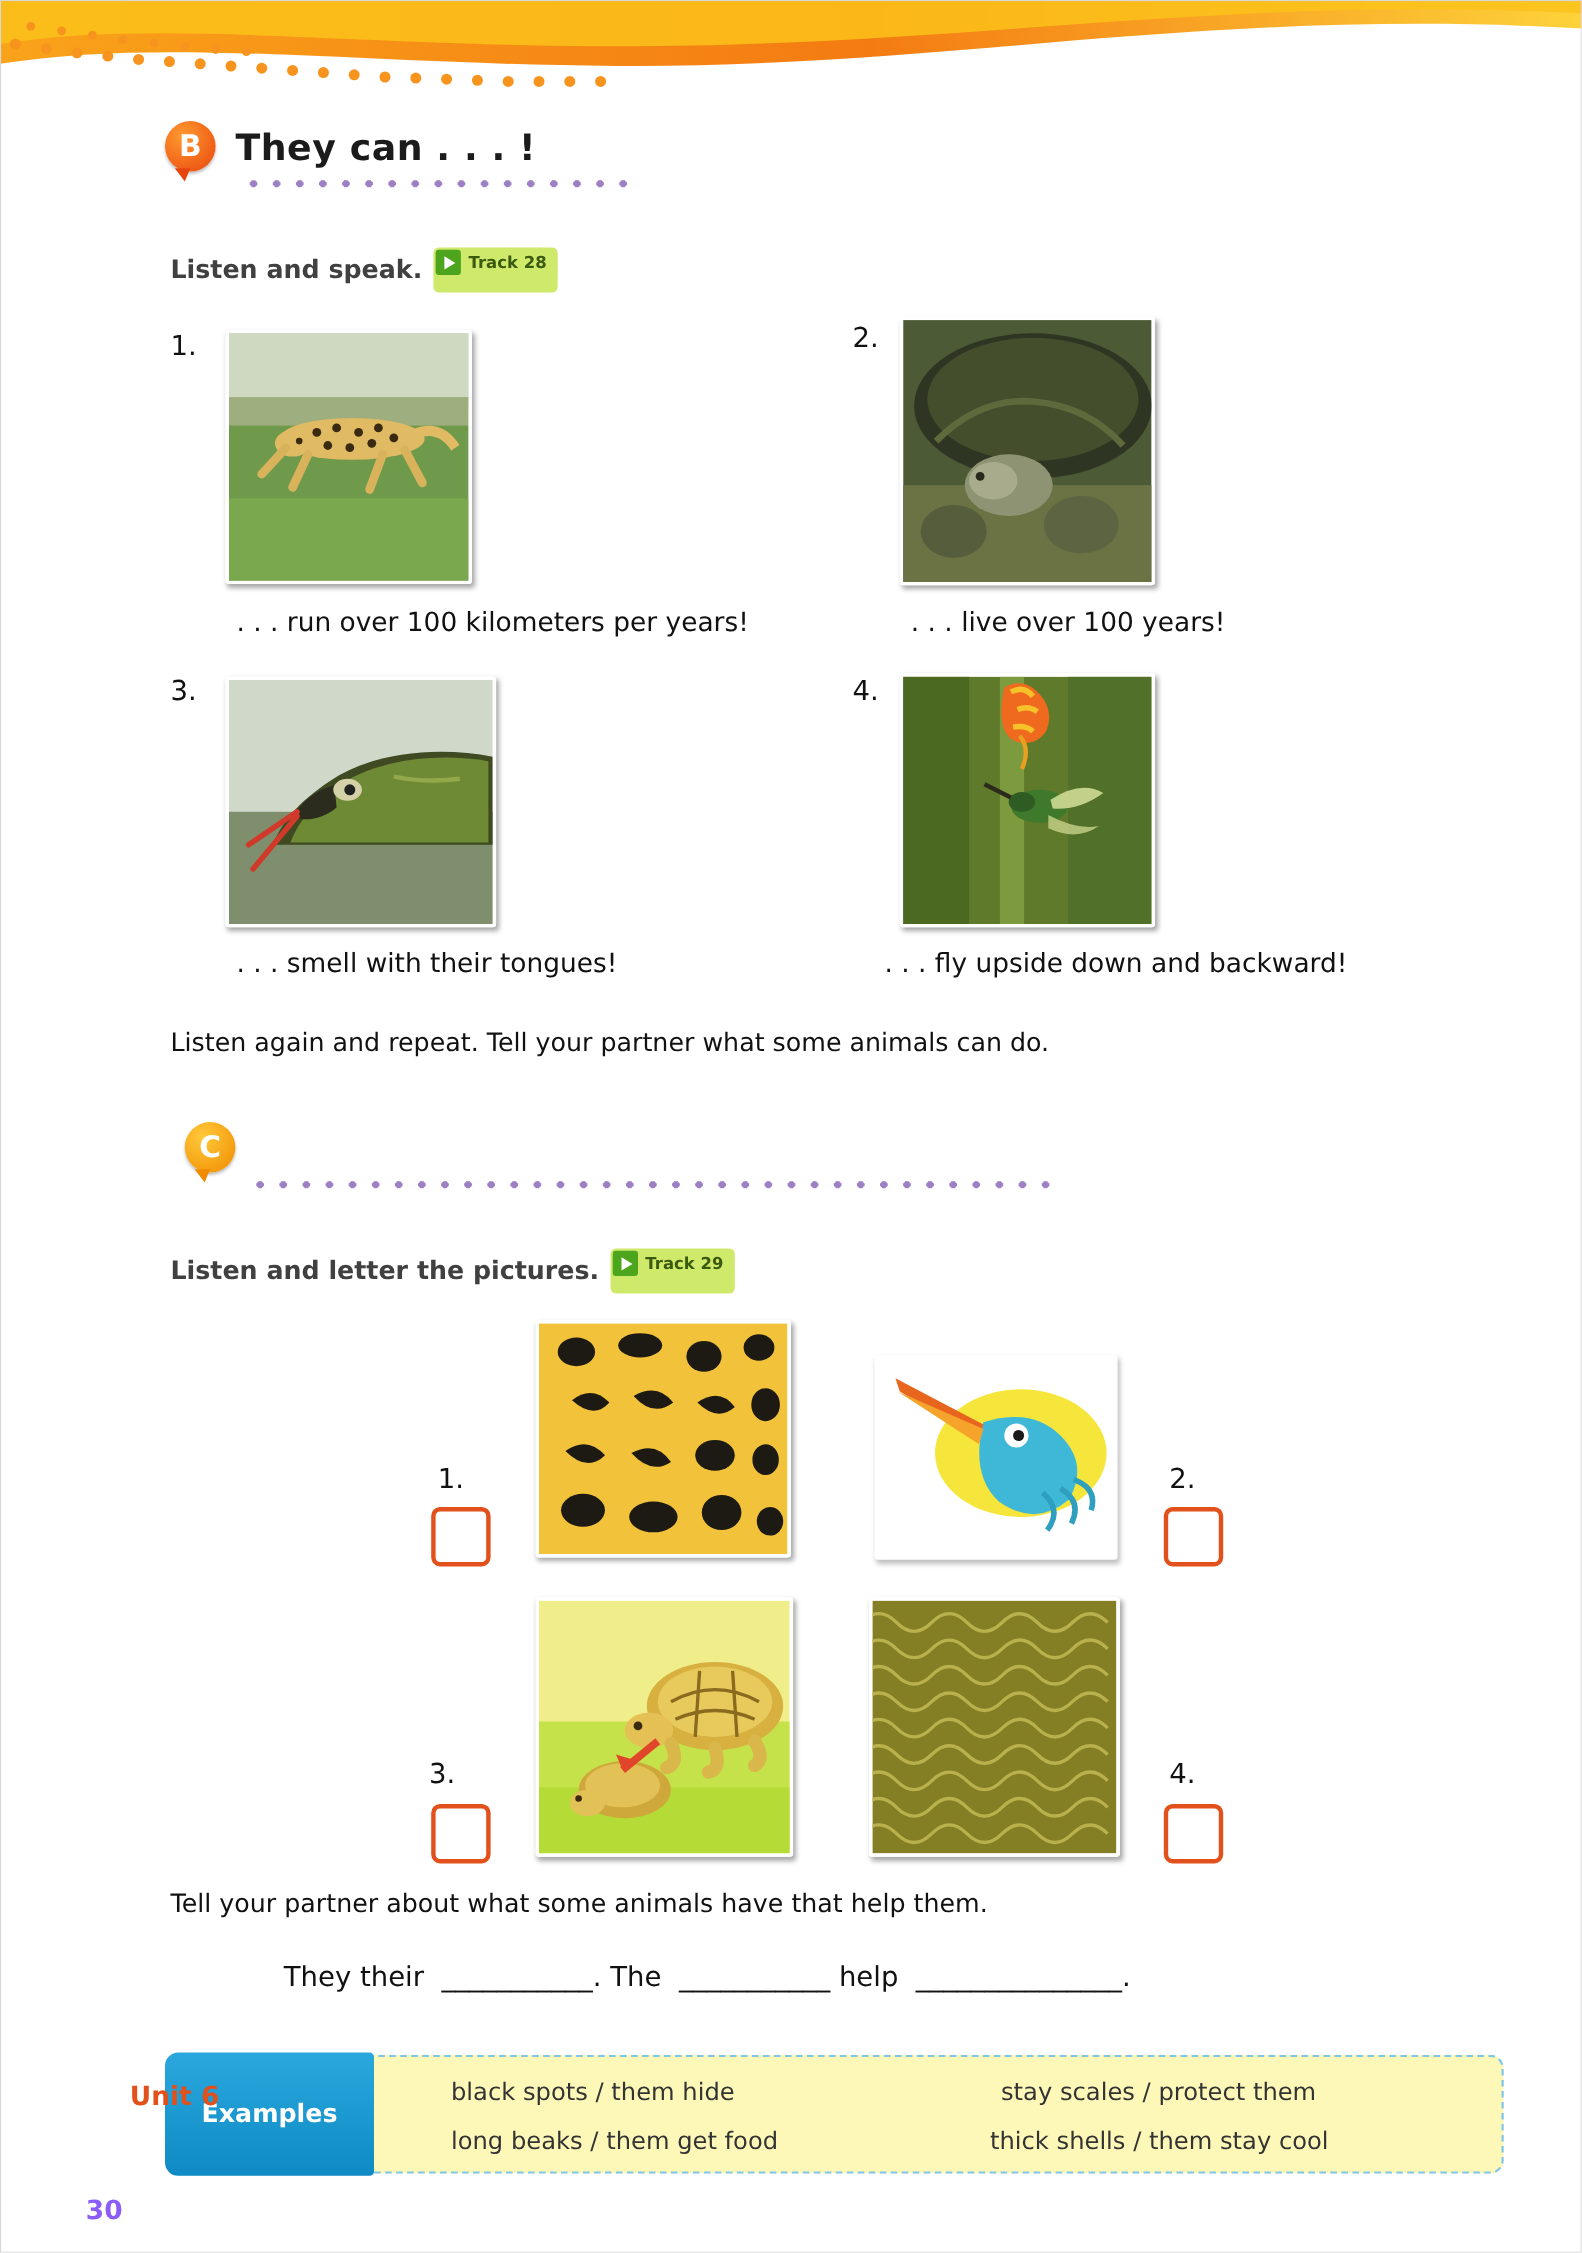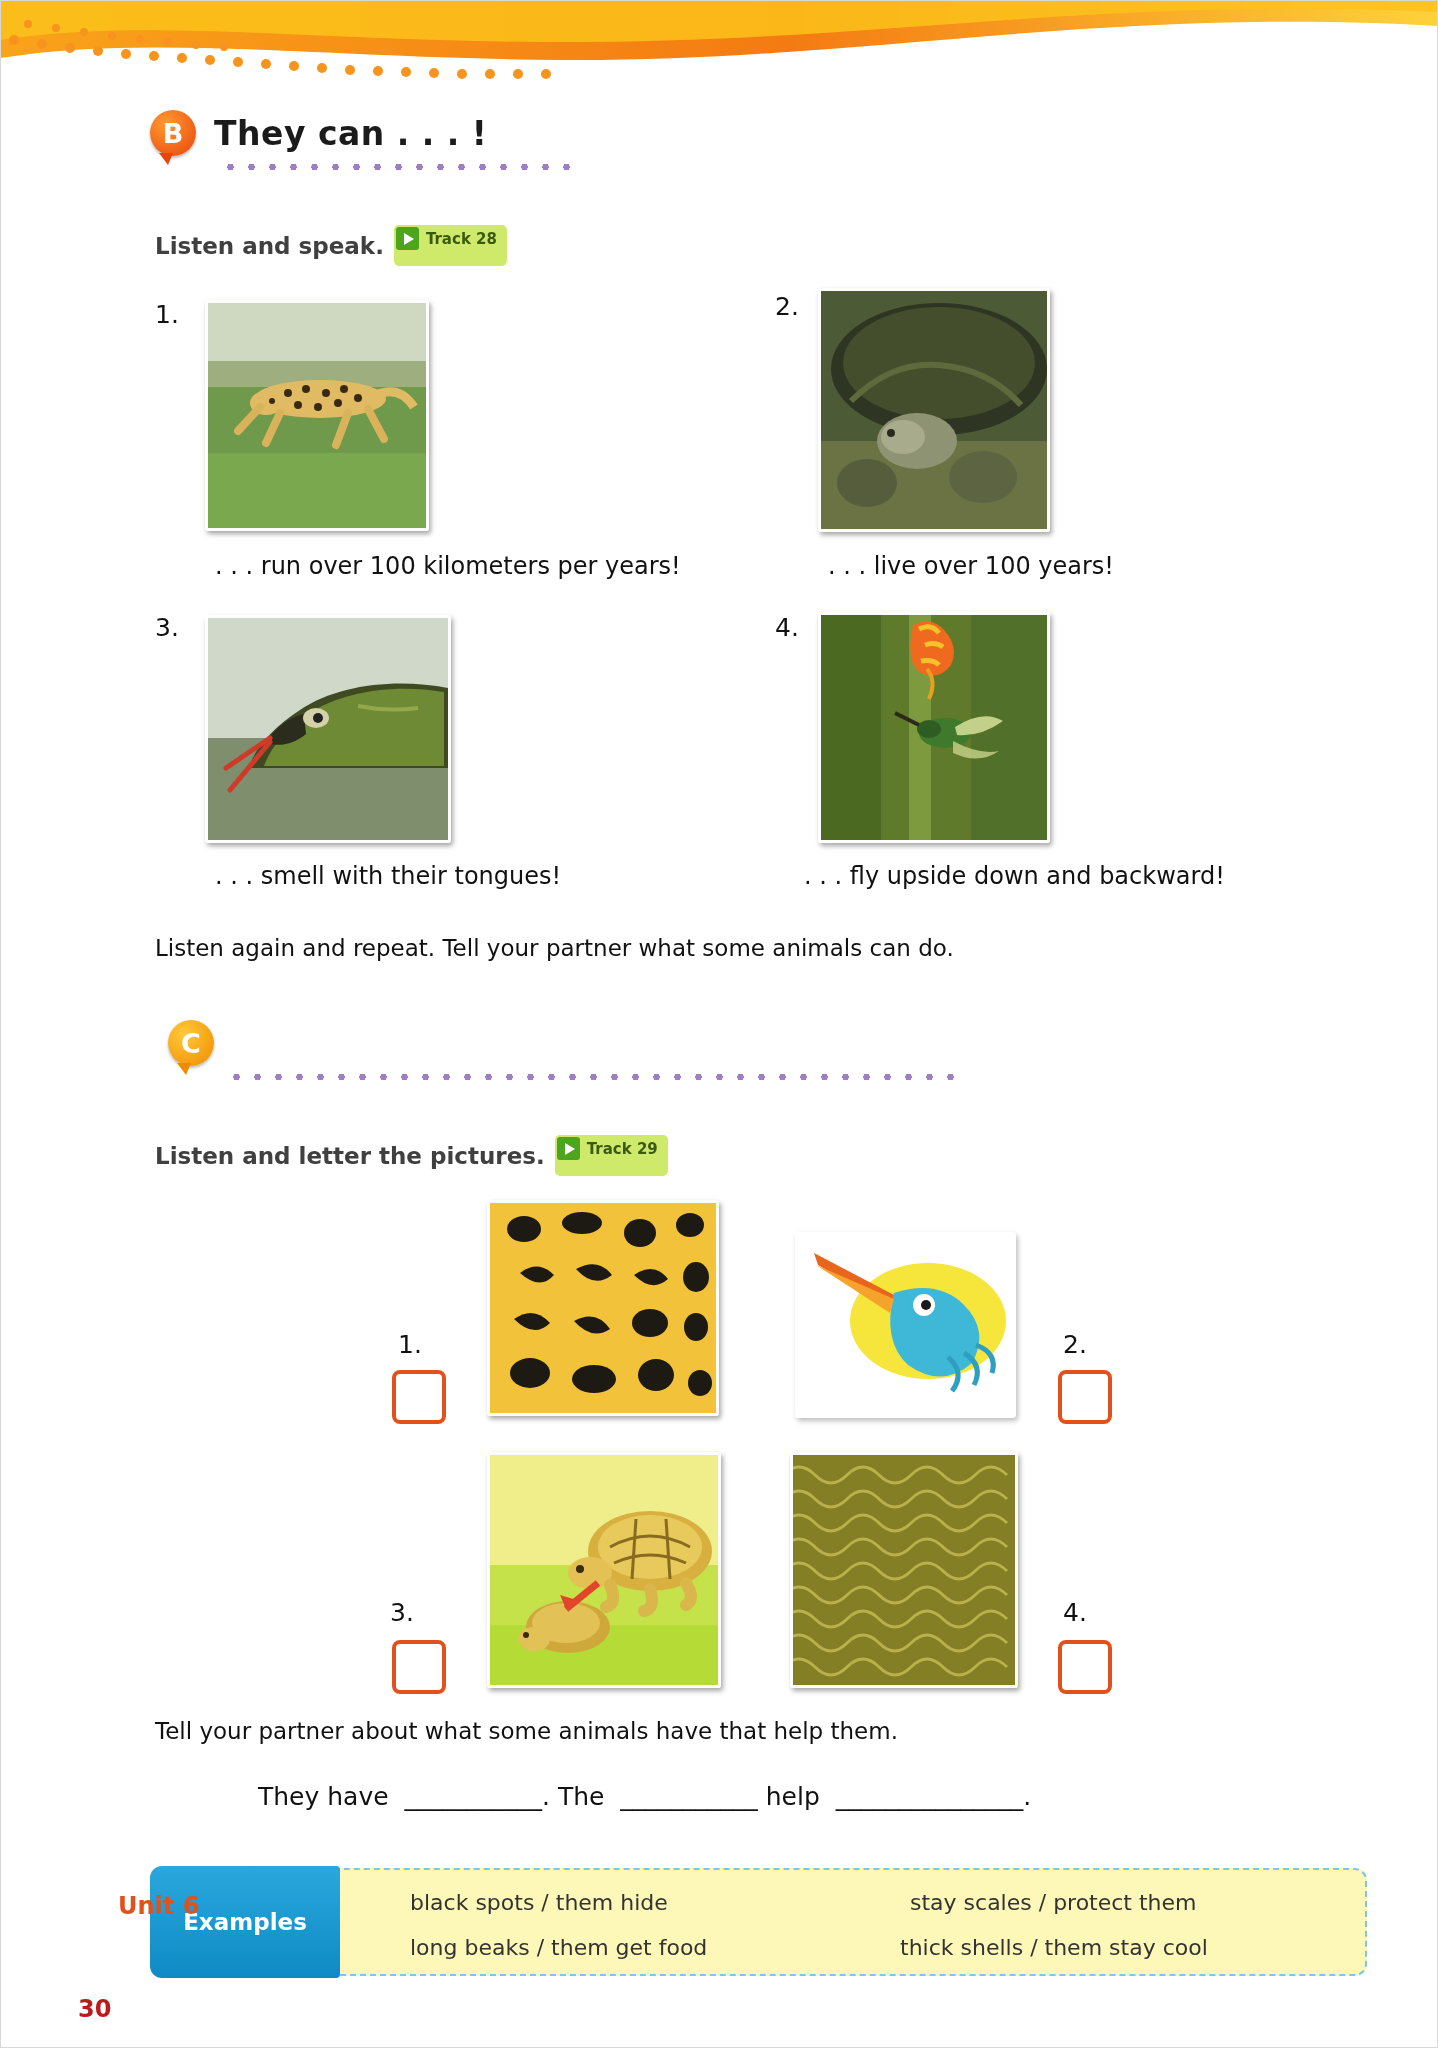--- a/index.html
+++ b/index.html
@@ -185,21 +185,21 @@
     font-family: "DejaVu Sans", sans-serif;
     white-space: nowrap;
   }
 
   .footer-num {
     position: absolute;
     left: 78px; top: 1995px;
     font-family: "DejaVu Sans", sans-serif;
     font-weight: bold;
     font-size: 24px;
-    color: #b91c1c;
+    color: #8b5cf6;
   }
   .footer-unit {
     position: absolute;
     left: 118px; top: 1892px;
     font-family: "DejaVu Sans", sans-serif;
     font-weight: bold;
     font-size: 24px;
     color: #e2501b;
   }
 
@@ -461,21 +461,21 @@
       <path d="M-10,188 q16,-16 32,0 q16,16 32,0 q16,-16 32,0 q16,16 32,0 q16,-16 32,0 q16,16 32,0 q16,-16 32,0"></path>
       <path d="M-10,212 q16,-16 32,0 q16,16 32,0 q16,-16 32,0 q16,16 32,0 q16,-16 32,0 q16,16 32,0 q16,-16 32,0"></path>
     </g>
     <rect width="222" height="230" fill="#5a4a12" opacity=".18"></rect>
   </svg>
 </div>
 
 <div class="instr-black" style="position:absolute; left:155px; top:1718px;">Tell your partner about what some animals have that help them.</div>
 
 <div class="sentence" style="left:258px; top:1782px;">
-  <span>They have</span>
+  <span>They their</span>
   <span class="blank">&nbsp;___________</span><span>. The</span>
   <span class="blank">&nbsp;___________&nbsp;</span><span>help</span>
   <span class="blank">&nbsp;_______________</span><span>.</span>
 </div>
 
 <div class="examples-wrap"></div>
 <div class="examples-tab">Examples</div>
 <div class="ex-item" style="left:410px; top:1890px;">black spots / them hide</div>
 <div class="ex-item" style="left:410px; top:1935px;">long beaks / them get food</div>
 <div class="ex-item" style="left:910px; top:1890px;">stay scales / protect them</div>

